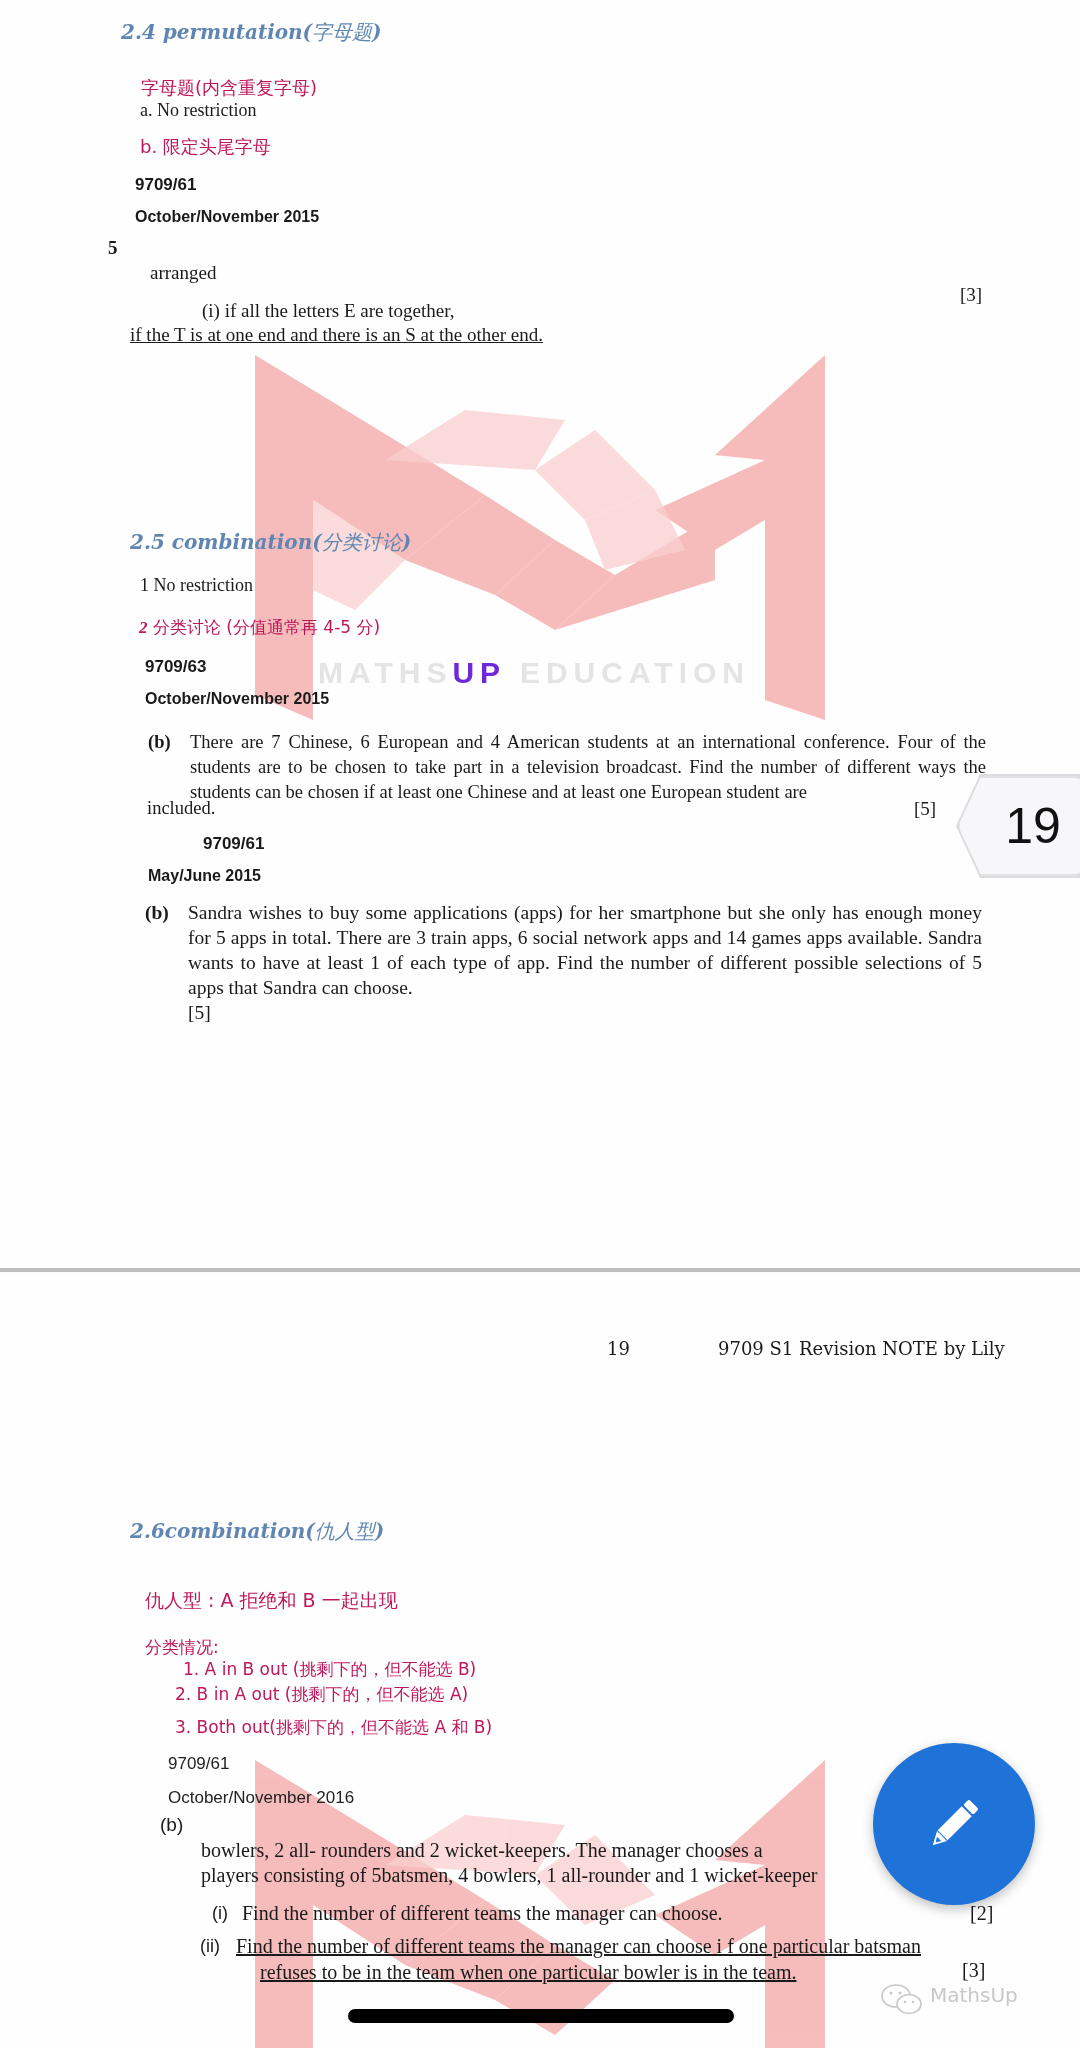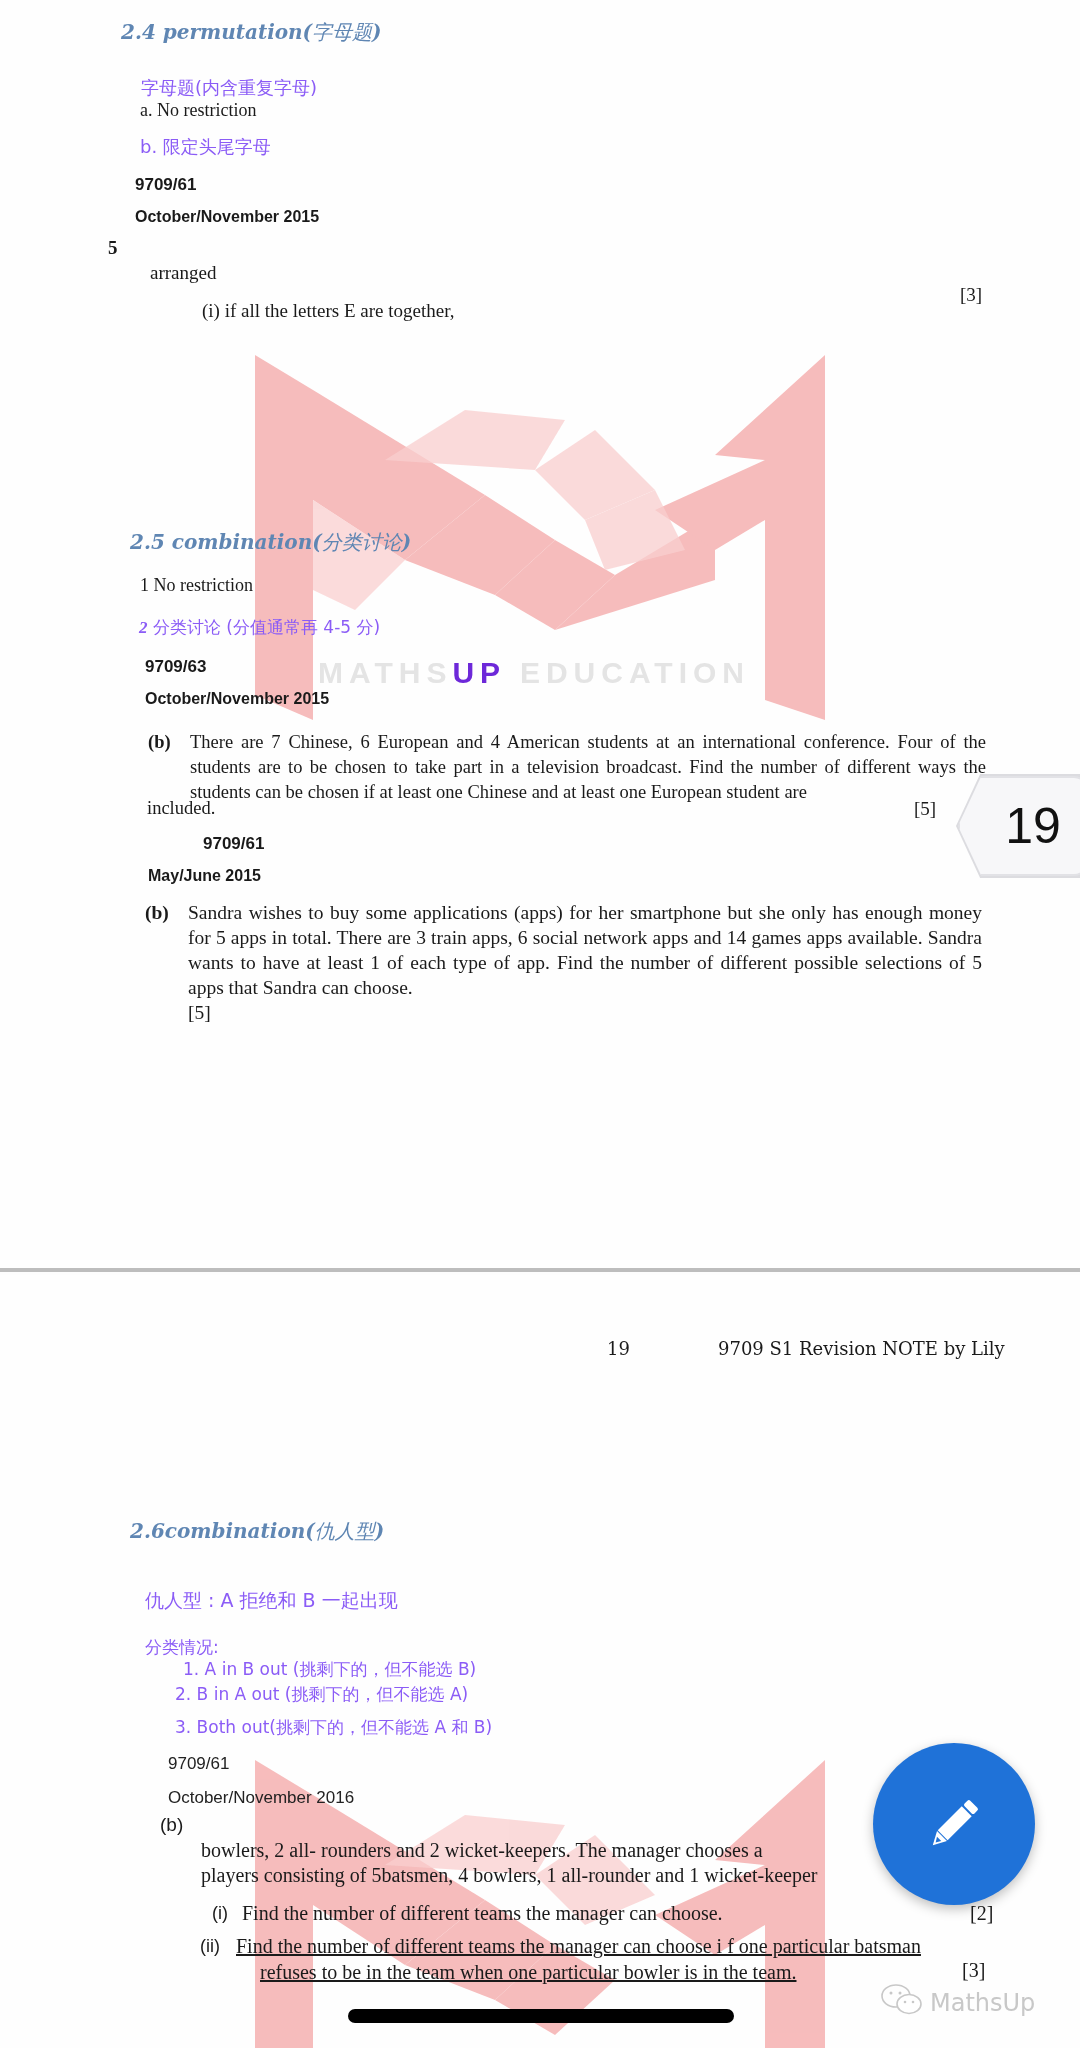--- a/index.html
+++ b/index.html
@@ -10,21 +10,21 @@
     .page1 { top: 0; height: 1270px; }
     .page2 { top: 1275px; height: 773px; }
     .page-divider { position: absolute; left: 0; top: 1268px; width: 1080px; height: 4px; background: #bdbdbd; }
 
     .abs { position: absolute; white-space: nowrap; }
     .heading { font-family: "DejaVu Serif", serif; font-style: italic; font-weight: bold; color: #5f86b3; font-size: 20px; }
     .heading .cn { font-weight: normal; }
     .serif { font-family: "Liberation Serif", serif; font-size: 19px; text-align: center; }
     .sans-bold { font-family: "Liberation Sans", sans-serif; font-weight: bold; font-size: 17px; }
     .sans { font-family: "Liberation Sans", sans-serif; font-size: 17px; color: #222; }
-    .cn-text { font-family: "DejaVu Sans", sans-serif; font-size: 17px; color: #8b5cf6; }
+    .cn-text { font-family: "DejaVu Sans", sans-serif; font-size: 17px; color: #be185d; }
     .para { position: absolute; font-family: "Liberation Serif", serif; font-size: 18.5px; line-height: 25px; text-align: justify; }
     .u { text-decoration: underline; }
     b { font-weight: bold; }
 
     
     .watermark { position: absolute; pointer-events: none; }
     .wm-text { position: absolute; font-family: "Liberation Sans", sans-serif; font-size: 30px; letter-spacing: 6px; color: #e4e4e4; font-weight: bold; }
     .wm-text .up { color: #6d28d9; }
 
     
@@ -33,21 +33,21 @@
       display: flex; align-items: center; justify-content: center; padding-left: 20px; }
     .page-tab span { font-family: "Liberation Sans", sans-serif; font-size: 50px; color: #111; }
     .page-tab-border { position: absolute; left: 956px; top: 774px; width: 134px; height: 104px; background: #dcdce0;
       clip-path: polygon(18% 0, 100% 0, 100% 100%, 18% 100%, 0 50%); }
 
     
     .fab { position: absolute; left: 873px; top: 1743px; width: 162px; height: 162px; border-radius: 50%; background: #1f72d8;
       box-shadow: 0 4px 12px rgba(0,0,0,0.25); display: flex; align-items: center; justify-content: center; }
 
     .home-indicator { position: absolute; left: 348px; top: 2009px; width: 386px; height: 14px; border-radius: 7px; background: #000; }
-    .wechat-mark { position: absolute; left: 880px; top: 1983px; color: #c8c8c8; font-family: "DejaVu Sans", sans-serif; font-size: 24px; display: flex; align-items: flex-end; gap: 6px; }
+    .wechat-mark { position: absolute; left: 880px; top: 1983px; color: #c8c8c8; font-family: "DejaVu Sans", sans-serif; font-size: 20px; display: flex; align-items: flex-start; gap: 6px; }
   </style>
 </head>
 <body>
 
 <div class="page page1">
 
   <svg class="watermark" style="left:255px; top:350px;" width="570" height="370" viewBox="0 0 570 370">
     <g fill="#f4a6a6" opacity="0.75">
       <polygon points="0,5 58,40 58,370 0,345"></polygon>
       <polygon points="58,40 230,145 150,210 58,150"></polygon>
@@ -74,20 +74,21 @@
   <div class="abs cn-text" style="left:141px; top:76px; font-size:18px;">字母题(内含重复字母)</div>
   <div class="abs serif" style="left:140px; top:100px; font-size:18px;">a. No  restriction</div>
   <div class="abs cn-text" style="left:140px; top:135px; font-size:18px;">b. 限定头尾字母</div>
   <div class="abs sans-bold" style="left:135px; top:175px;">9709/61</div>
   <div class="abs sans-bold" style="left:135px; top:208px; font-size:16px;">October/November 2015</div>
 
   <div class="abs serif" style="left:108px; top:237px;"><b>5</b></div>
   <div class="abs serif" style="left:150px; top:262px;">arranged</div>
   <div class="abs serif" style="left:960px; top:284px;">[3]</div>
   <div class="abs serif" style="left:202px; top:300px;">(i)  if all the letters E are together,</div>
+  <div class="abs serif u" style="left:130px; top:324px;">if the T is at one end and there is an S at the other  end.</div>
 
   <div class="abs heading" style="left:130px; top:529px;">
     <span>2.5 combination(</span><span class="cn">分类讨论</span><span>)</span>
   </div>
   <div class="abs serif" style="left:140px; top:575px; font-size:18px;">1 No  restriction</div>
   <div class="abs cn-text" style="left:139px; top:616px;">
     <b style="font-style:italic; font-family:'Liberation Serif', serif;">2</b><span> 分类讨论   (分值通常再 4-5 分)</span>
   </div>
   <div class="abs sans-bold" style="left:145px; top:657px;">9709/63</div>
   <div class="abs sans-bold" style="left:145px; top:690px; font-size:16px;">October/November 2015</div>

